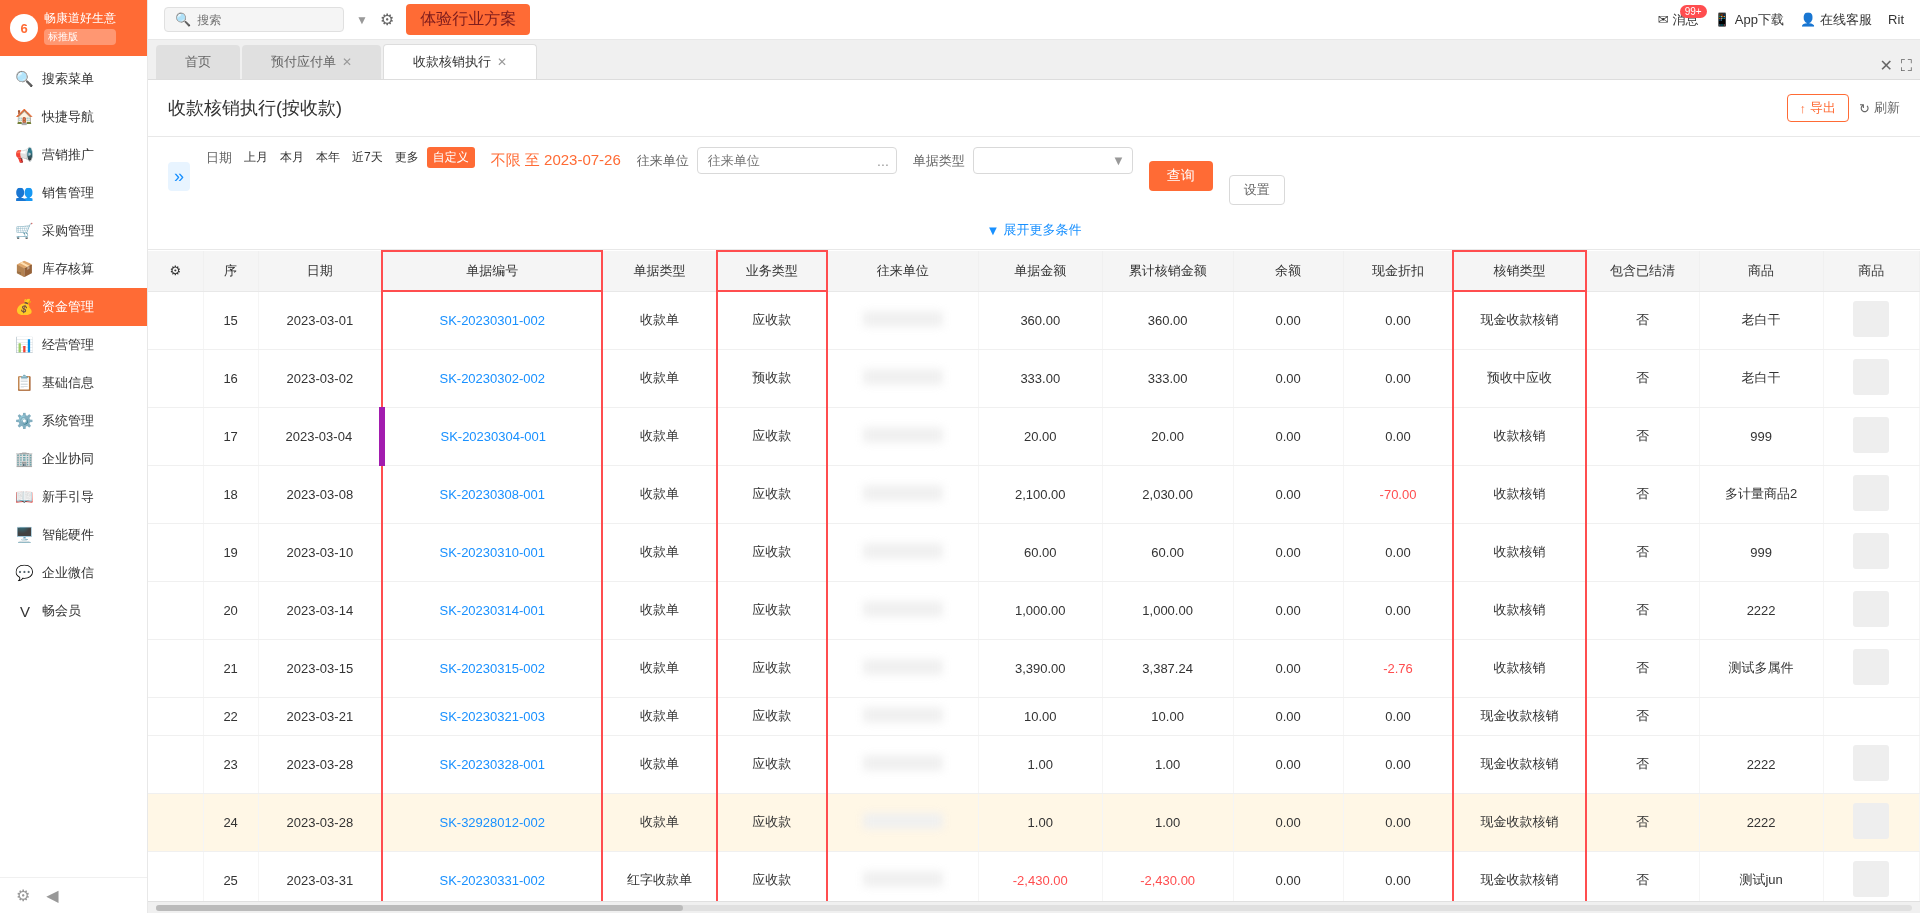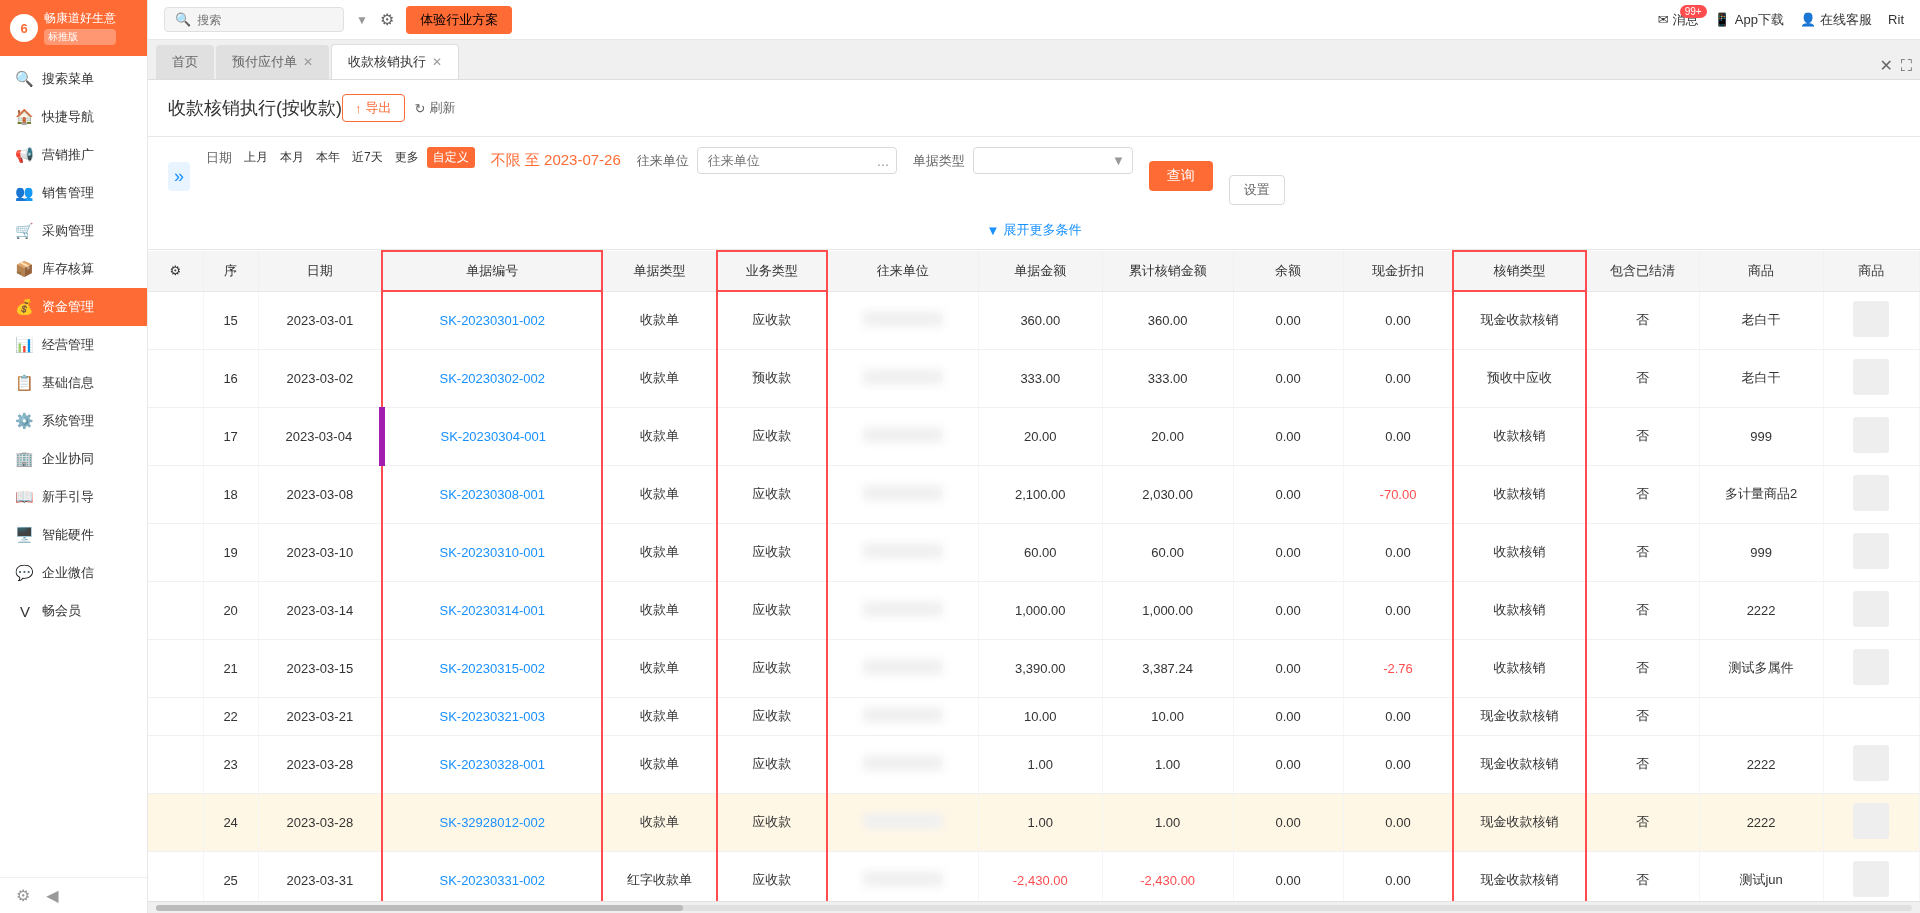--- a/index.html
+++ b/index.html
@@ -21,39 +21,39 @@
 
     
     .main { flex: 1; display: flex; flex-direction: column; overflow: hidden; }
 
     
     .top-header { height: 40px; background: #fff; border-bottom: 1px solid #e8e8e8; display: flex; align-items: center; padding: 0 16px; gap: 12px; }
     .top-header-search { flex: 0 0 180px; background: #f5f5f5; border-radius: 4px; border: 1px solid #e0e0e0; padding: 4px 10px; display: flex; align-items: center; gap: 6px; }
     .top-header-search input { border: none; background: transparent; outline: none; font-size: 12px; color: #999; width: 100%; }
     .top-header-chevron { color: #999; font-size: 12px; cursor: pointer; }
     .top-header-gear { color: #666; font-size: 16px; cursor: pointer; }
-    .top-header-solution-btn { background: #ff6b35; color: #000000; border: none; border-radius: 4px; padding: 5px 14px; font-size: 13px; cursor: pointer; }
+    .top-header-solution-btn { background: #ff6b35; color: #7f1d1d; border: none; border-radius: 4px; padding: 5px 14px; font-size: 16px; cursor: pointer; }
     .top-header-right { margin-left: auto; display: flex; align-items: center; gap: 16px; }
     .top-header-msg { display: flex; align-items: center; gap: 4px; color: #333; font-size: 13px; cursor: pointer; position: relative; }
     .top-header-badge { background: #ff4d4f; color: #fff; border-radius: 8px; padding: 1px 5px; font-size: 10px; position: absolute; top: -6px; right: -8px; }
     .top-header-app { display: flex; align-items: center; gap: 4px; color: #333; font-size: 13px; cursor: pointer; }
     .top-header-service { display: flex; align-items: center; gap: 4px; color: #333; font-size: 13px; cursor: pointer; }
     .top-header-username { color: #333; font-size: 13px; }
 
     
     .tabs-bar { height: 40px; background: #f0f0f0; display: flex; align-items: flex-end; border-bottom: 1px solid #ddd; padding: 0 8px; }
-    .tab { display: flex; align-items: center; gap: 6px; padding: 8px 16px; background: #e0e0e0; border-radius: 4px 4px 0 0; color: #666; cursor: pointer; margin-right: 2px; font-size: 13px; }
+    .tab { display: flex; align-items: center; gap: 6px; padding: 8px 29px; background: #e0e0e0; border-radius: 4px 4px 0 0; color: #666; cursor: pointer; margin-right: 2px; font-size: 13px; }
     .tab.active { background: #fff; color: #333; border: 1px solid #ddd; border-bottom: none; }
     .tab-close { color: #999; font-size: 12px; cursor: pointer; }
     .tabs-bar-right { margin-left: auto; display: flex; align-items: center; gap: 8px; padding-bottom: 4px; }
     .tab-action-btn { background: none; border: none; color: #666; cursor: pointer; font-size: 16px; }
 
     
     .page-content { flex: 1; overflow: hidden; display: flex; flex-direction: column; background: #f7f7f7; }
-    .page-header { background: #fff; padding: 14px 20px 0 20px; border-bottom: 1px solid #e8e8e8; display: flex; align-items: center; justify-content: flex-start; }
+    .page-header { background: #fff; padding: 14px 20px 0 20px; border-bottom: 1px solid #e8e8e8; display: flex; align-items: center; justify-content: space-between; }
     .page-title { font-size: 18px; color: #333; font-weight: 500; padding-bottom: 14px; }
     .page-header-actions { display: flex; gap: 10px; padding-bottom: 14px; }
     .header-action-btn { display: flex; align-items: center; gap: 4px; color: #ff6b35; border: 1px solid #ff6b35; border-radius: 4px; padding: 4px 12px; background: #fff; cursor: pointer; font-size: 13px; }
     .header-action-btn-refresh { display: flex; align-items: center; gap: 4px; color: #666; border: none; background: none; cursor: pointer; font-size: 13px; }
 
     
     .filter-bar { background: #fff; padding: 10px 20px; border-bottom: 1px solid #e8e8e8; display: flex; align-items: flex-start; gap: 16px; flex-wrap: wrap; }
     .filter-expand-btn { background: #e8f4ff; color: #1890ff; border: none; border-radius: 4px; padding: 4px 6px; cursor: pointer; font-size: 18px; align-self: center; }
     .filter-group { display: flex; align-items: center; gap: 8px; }
     .filter-label { color: #666; white-space: nowrap; }

